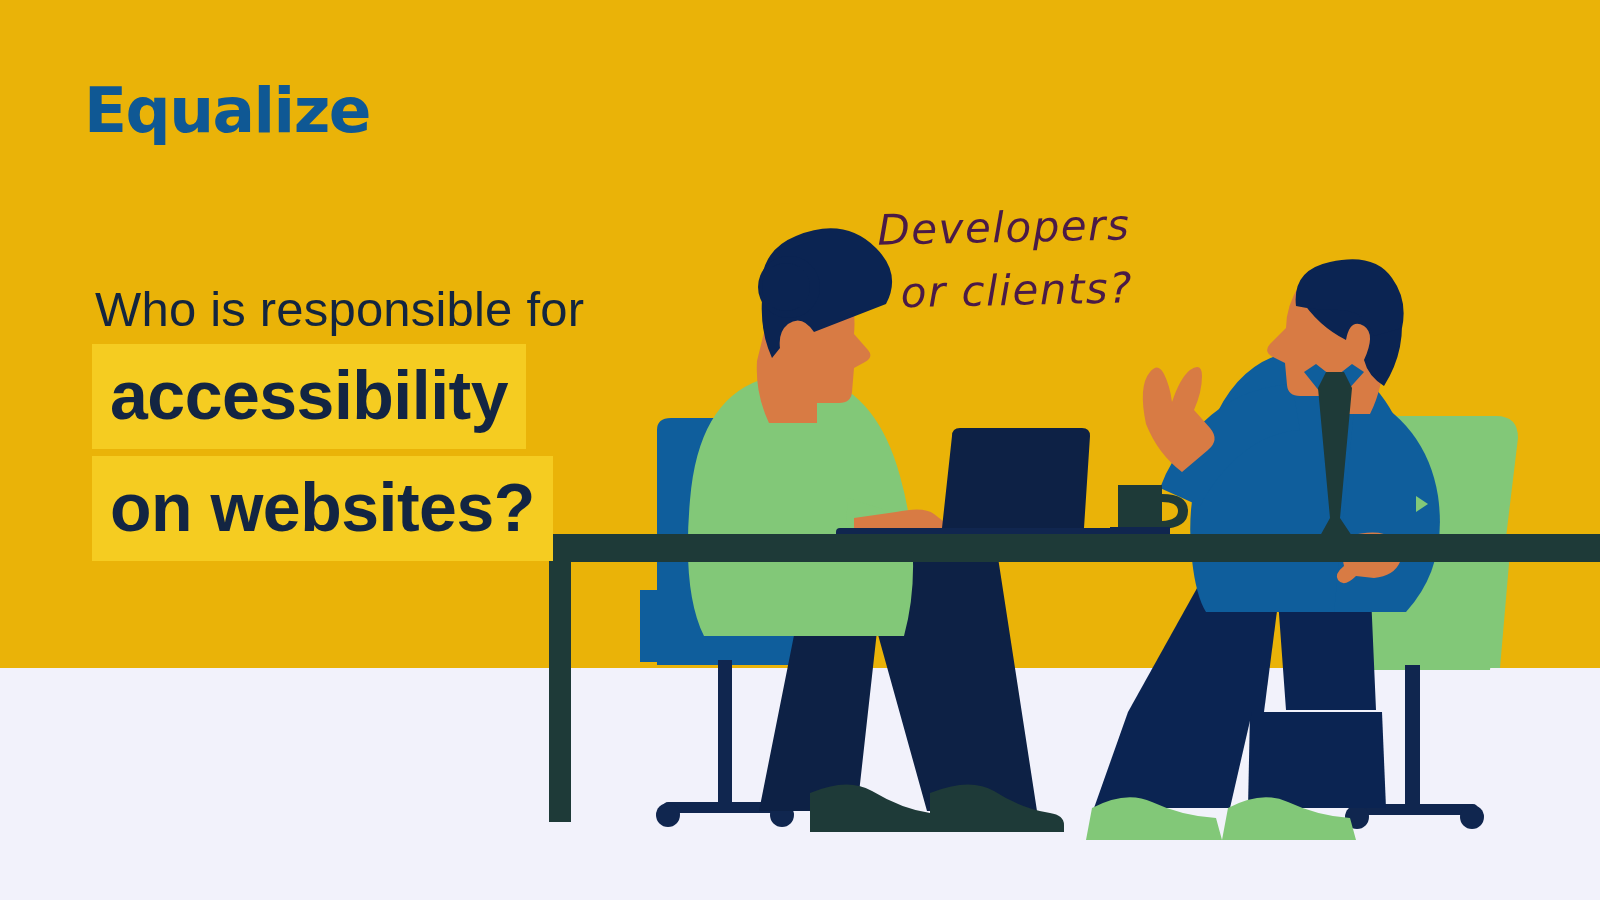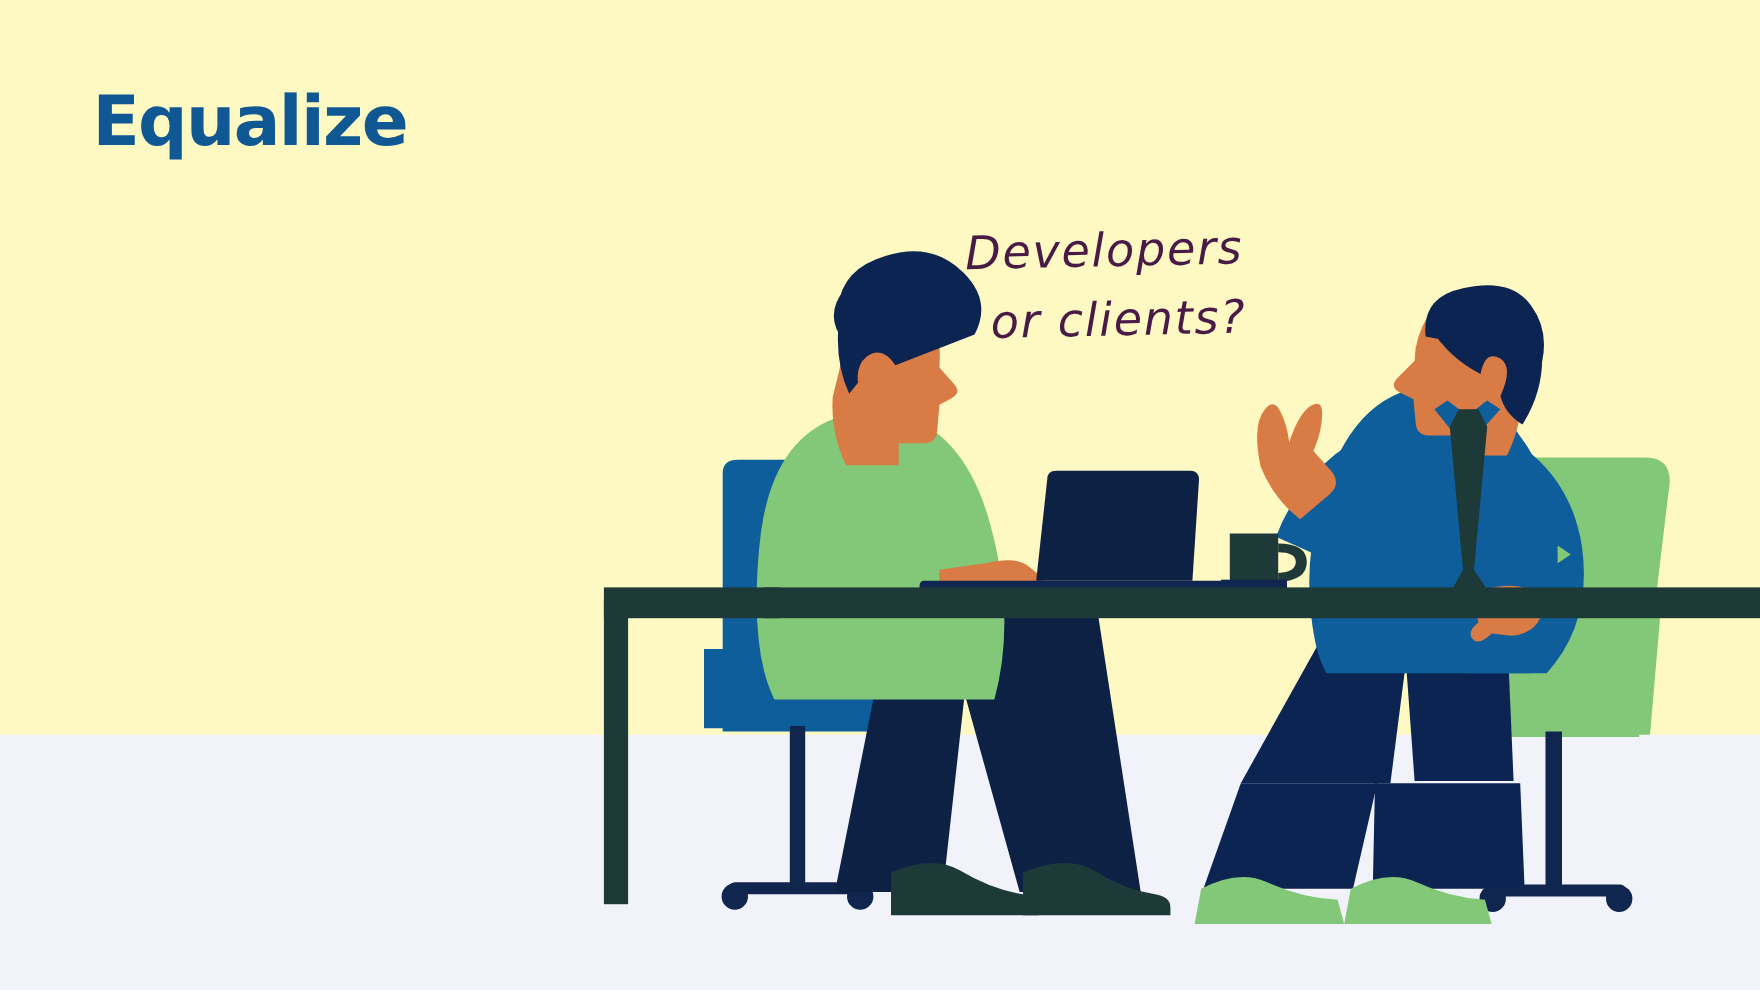--- a/index.html
+++ b/index.html
@@ -5,21 +5,21 @@
   * { margin:0; padding:0; box-sizing:border-box; }
   html, body {
     width:1600px; height:900px;
     background:#F2F2FB;
     font-family:"Liberation Sans", sans-serif;
     overflow:hidden;
   }
   #stage {
     position:relative;
     width:1600px; height:668px;
-    background:#fef9c3;
+    background:#eab308;
   }
 
   
   #logo {
     position:absolute; left:84px; top:80px;
     color:#0F5894;
     font-family:"DejaVu Sans", sans-serif;
     font-weight:bold;
     font-size:63px;
     line-height:0.98;
@@ -191,19 +191,28 @@
       <rect x="694" y="534" width="906" height="28" fill="#1E3A38"></rect>
       <rect x="549" y="546" width="22" height="276" fill="#1E3A38"></rect>
       <rect x="549" y="534" width="160" height="28" fill="#1E3A38"></rect>
     </g>
   </svg>
 
   <div id="logo">
     <span class="line">Equalize</span>
   </div>
 
+  <div id="headline">
+    <div class="hl-line-plain">Who is responsible for</div>
+    <div class="hl-row">
+      <span class="hl-hilite">accessibility</span>
+    </div>
+    <div class="hl-row">
+      <span class="hl-hilite">on websites?</span>
+    </div>
+  </div>
 
   <div id="handwritten">
     <span class="hw-line">Developers</span>
     <span class="hw-line indent">or clients?</span>
   </div>
 
 </div>
 
 </body></html>

